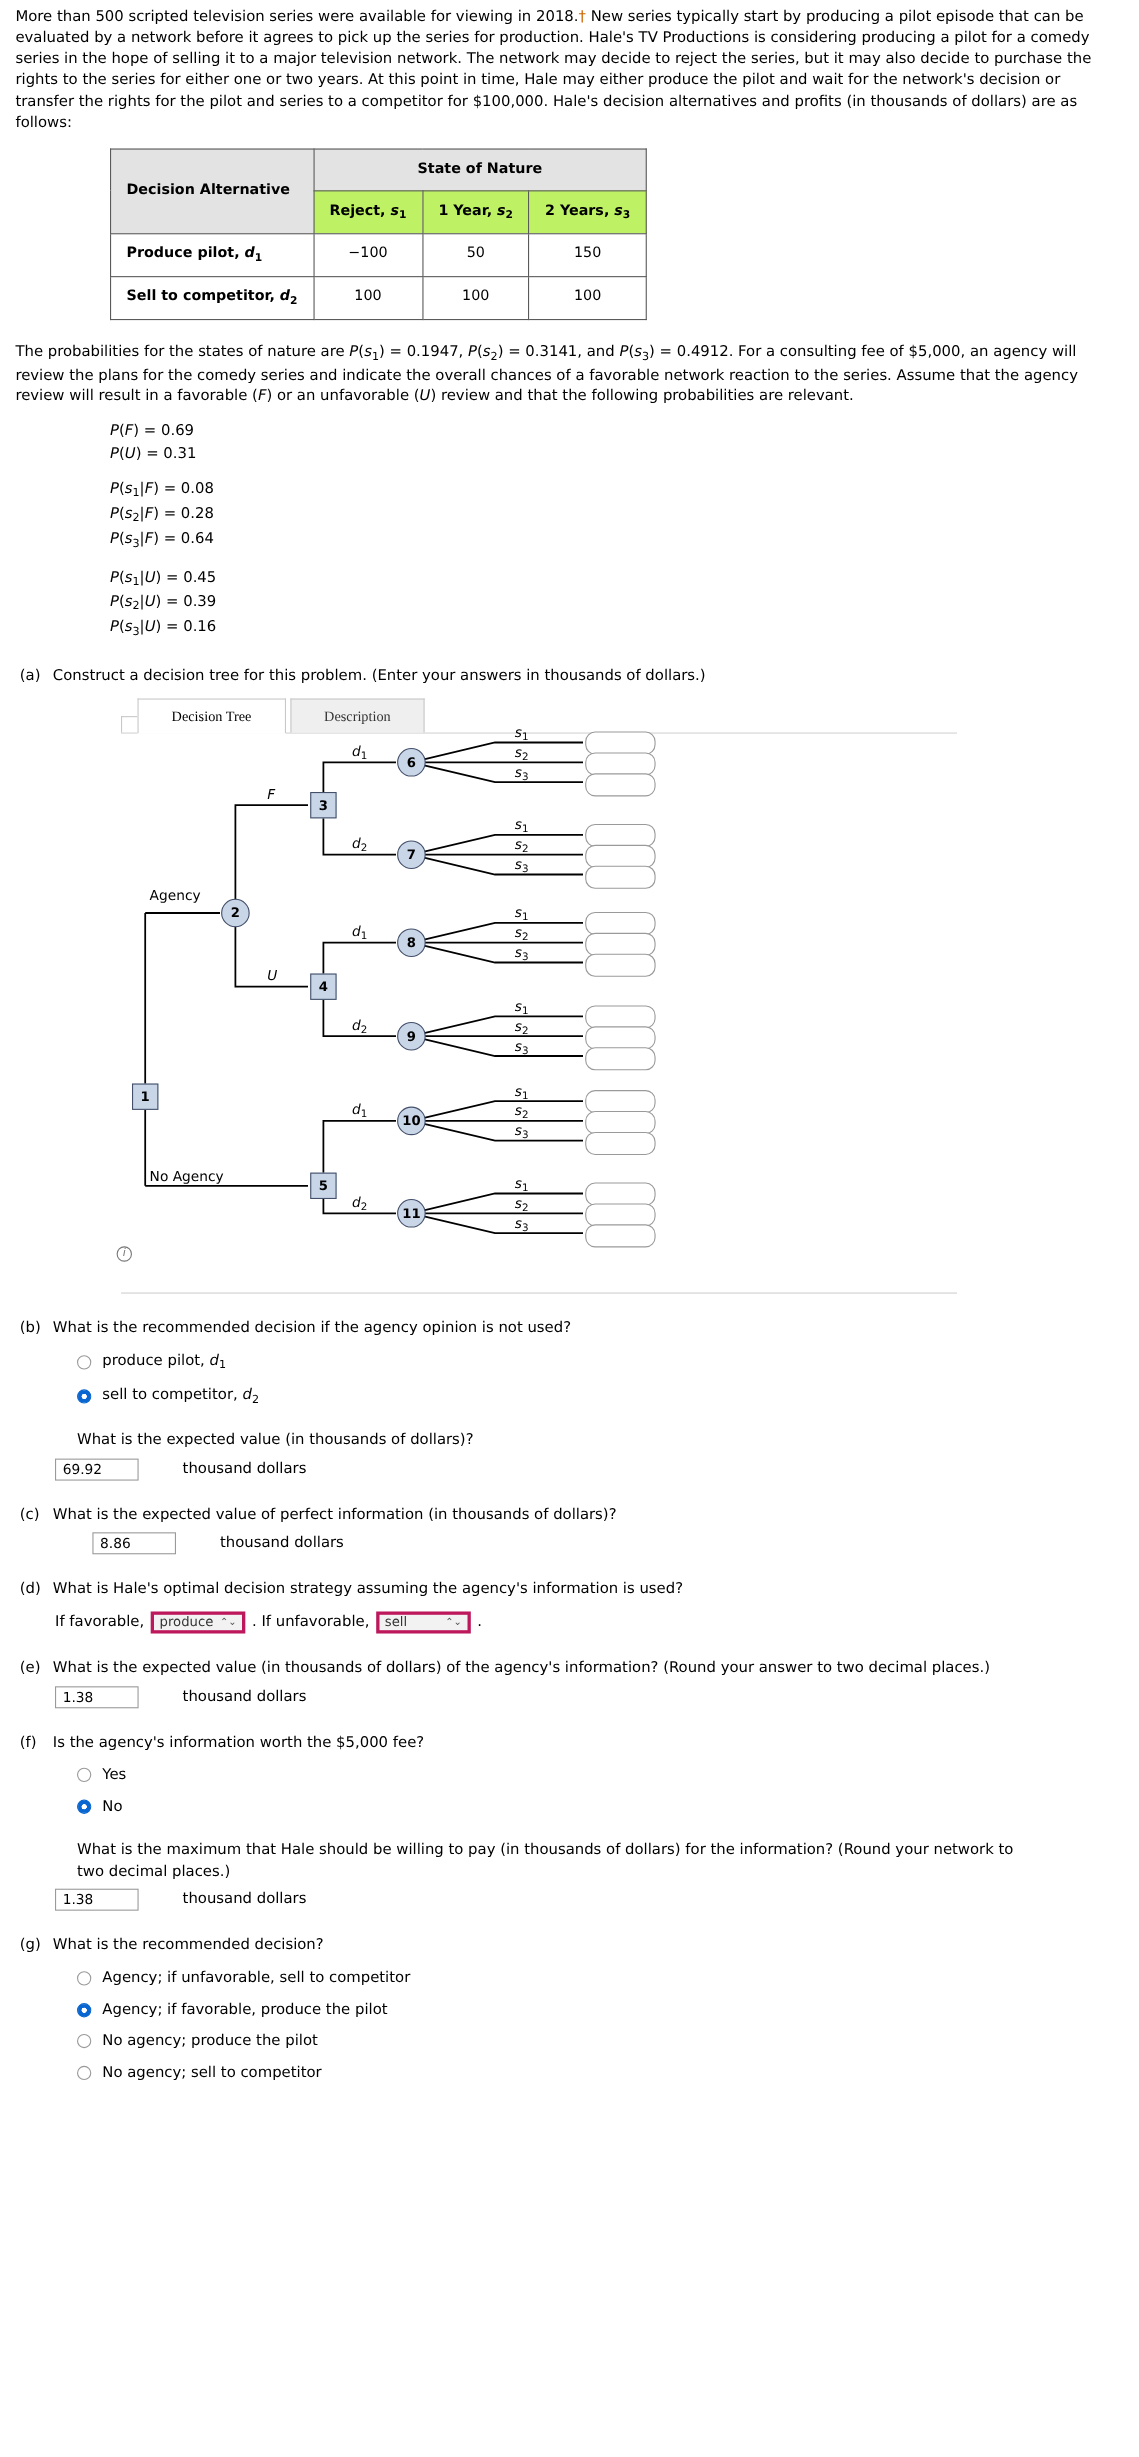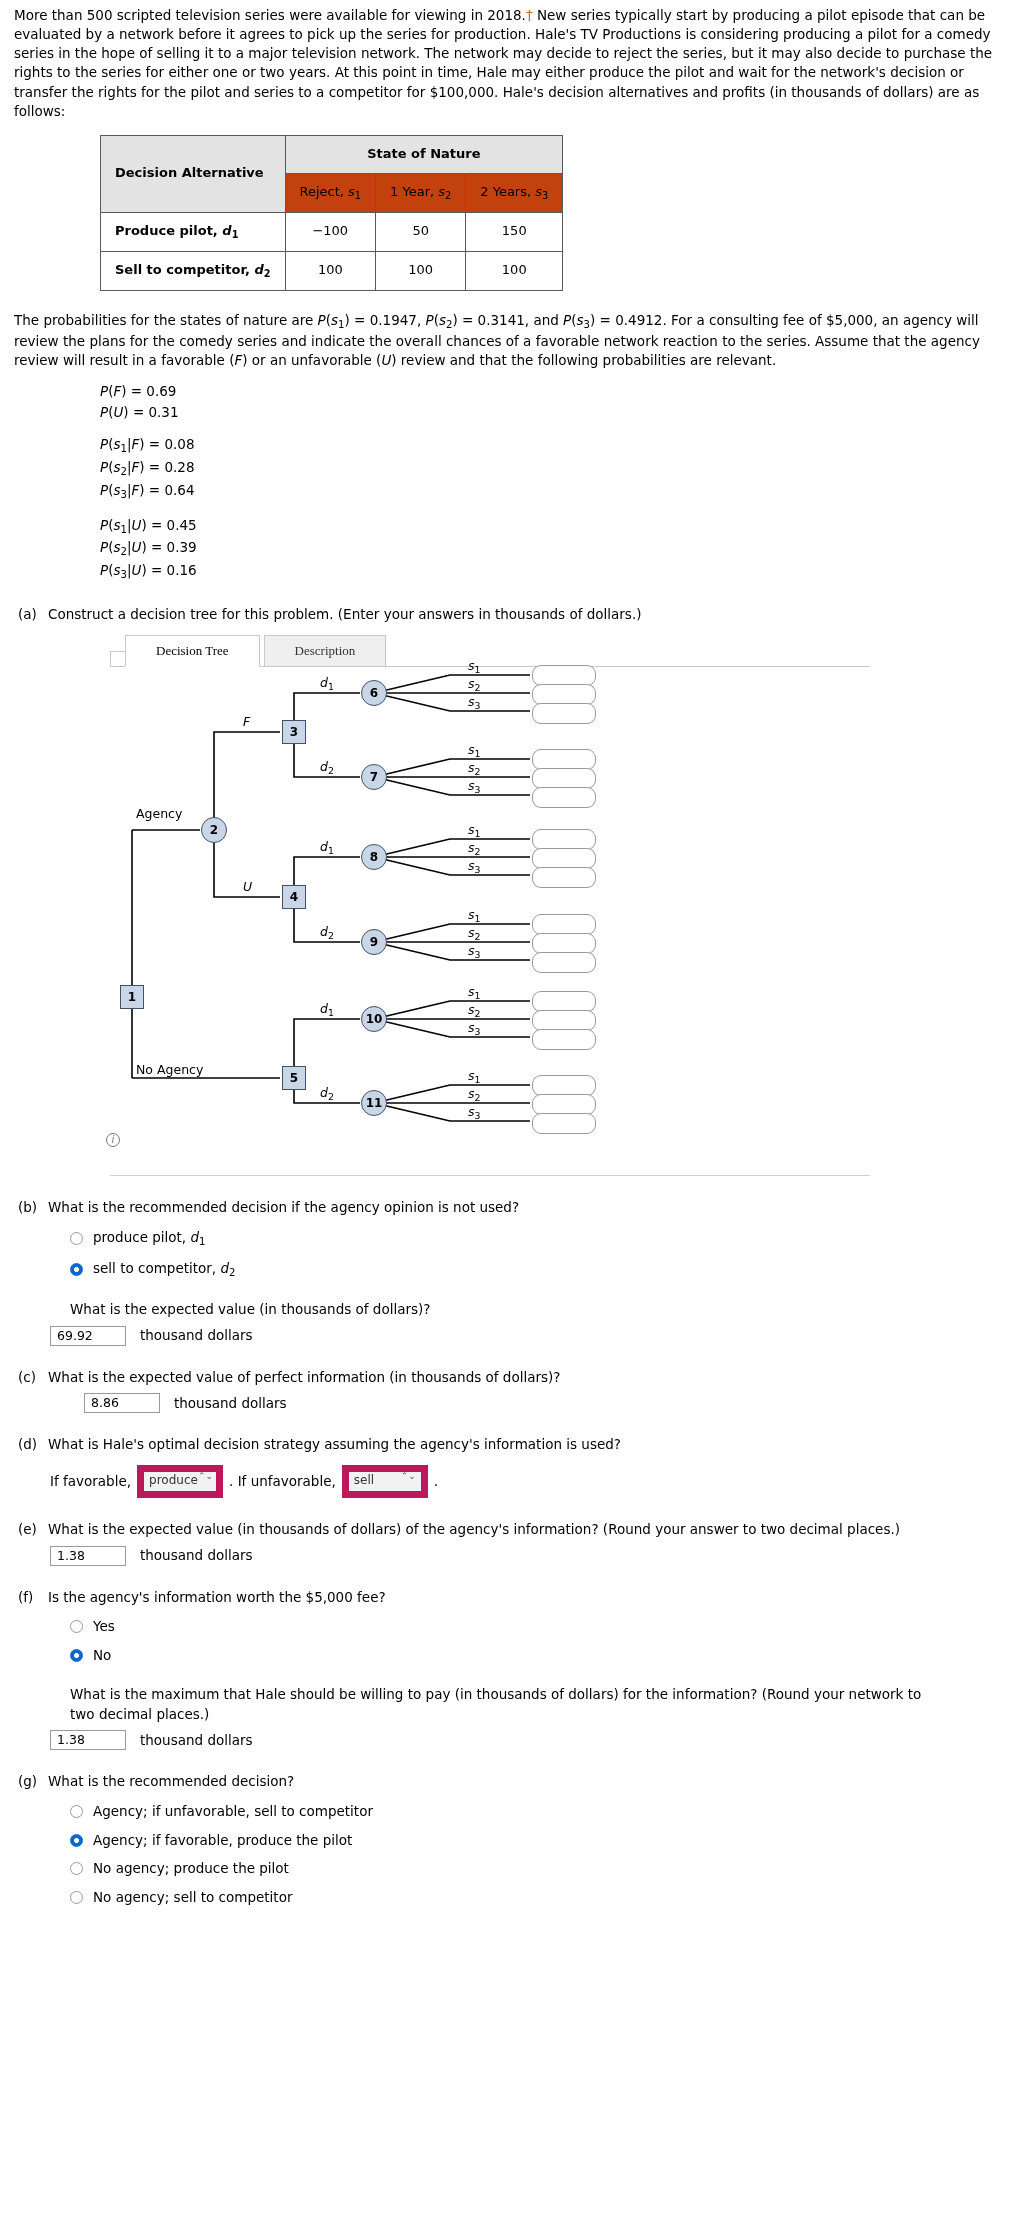--- a/index.html
+++ b/index.html
@@ -46,22 +46,22 @@
     font-weight: bold;
   }
   table.payoff th.dec {
     background: #e3e3e3;
     font-weight: bold;
     text-align: left;
     padding-left: 14px;
     white-space: nowrap;
   }
   table.payoff th.sub {
-    background: #c2410c;
-    font-weight: normal;
+    background: #bef264;
+    font-weight: bold;
     white-space: nowrap;
   }
   table.payoff td.alt {
     text-align: left;
     font-weight: bold;
     background: #ffffff;
     white-space: nowrap;
   }
   .probpara { margin: 20px 0 8px 0; }
   .eqblock {
@@ -203,22 +203,23 @@
     flex: 0 0 13px;
   }
   .radio.sel {
     border: 1px solid #0a66d0;
     background:
       radial-gradient(circle, #ffffff 0 2.2px, #0a66d0 2.6px 100%);
   }
   .subq { margin: 20px 0 0 56px; }
   .inputrow {
     display: flex;
-    align-items: center;
+    align-items: flex-start;
     margin: 6px 0 0 36px;
+    gap: 26px;
   }
   .textbox {
     width: 76px;
     height: 20px;
     border: 1px solid #9a9a9a;
     background: #fff;
     font-size: 12.5px;
     padding: 1px 6px;
     box-sizing: border-box;
     display: flex;
@@ -226,24 +227,25 @@
   }
   .unit { margin-left: 14px; font-size: 13.5px; }
   .selectrow {
     display: flex;
     align-items: center;
     margin: 10px 0 0 36px;
     font-size: 13.5px;
   }
   .selbox {
     display: inline-flex;
+    align-items: center;
     justify-content: space-between;
     width: 86px;
-    height: 33px;
-    border: 7px solid #be185d;
+    height: 20px;
+    border: 3px solid #be185d;
     background: #f2f2f2;
     font-size: 12px;
     color: #333;
     padding: 0 5px;
     box-sizing: border-box;
     margin: 0 6px;
   }
   .chev { font-size: 9px; color: #555; line-height: 1; }
 </style>
 </head>

